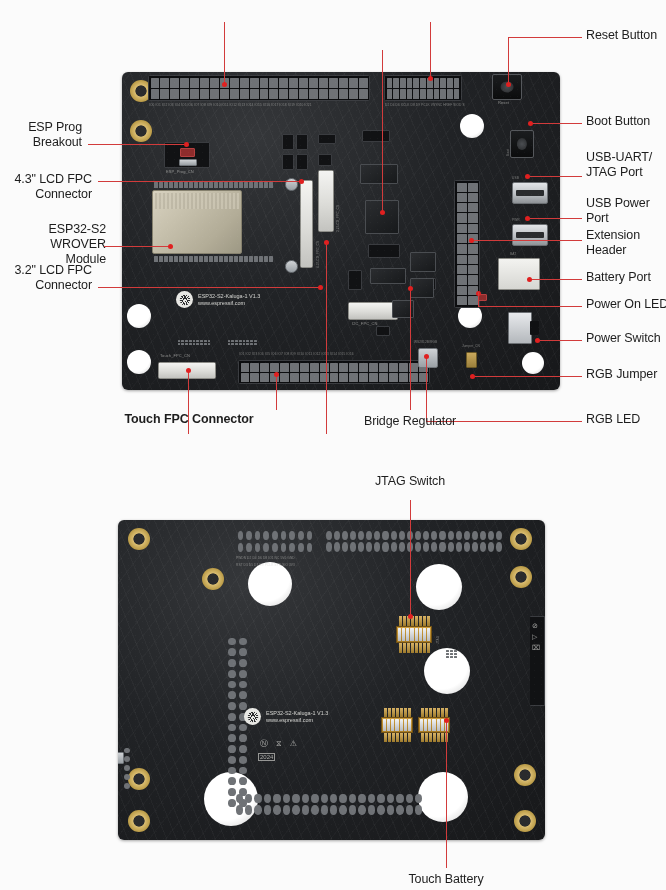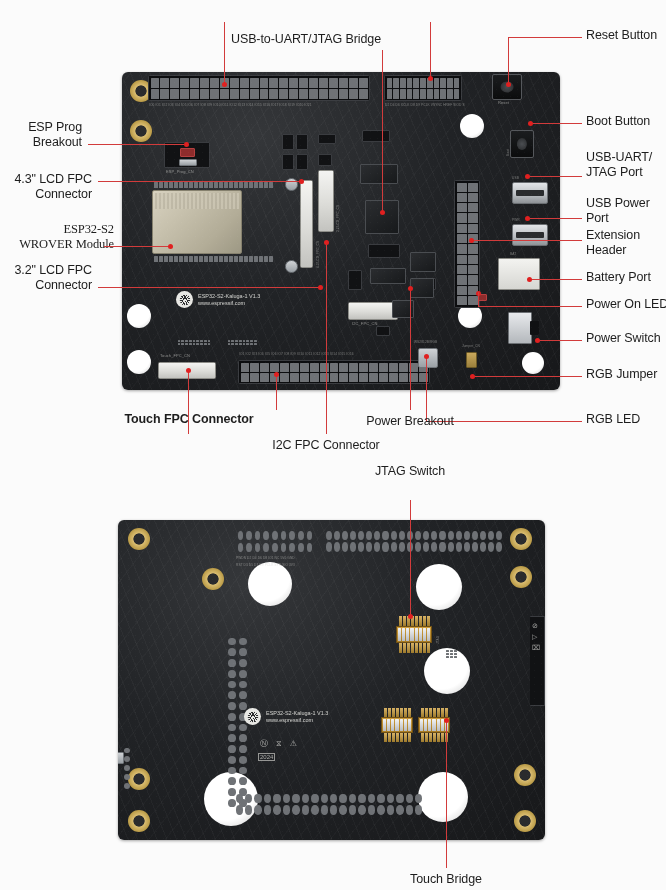--- a/index.html
+++ b/index.html
@@ -618,21 +618,20 @@
     <div class="chip gold" style="left:344px; top:280px; width:9px; height:14px;"></div>
     <div class="silk micro" style="left:340px; top:272px;">Jumper_CN</div>
   </div>
 
   <div class="lead v" style="left:224px; top:22px; height:62px;"></div>
   <div class="dot" style="left:222px; top:82px;"></div>
 
   <div class="lead v" style="left:430px; top:22px; height:56px;"></div>
   <div class="dot" style="left:428px; top:76px;"></div>
 
-  <div class="label c" style="left:166px; top:32px; width:280px;">USB-to-UART/JTAG Bridge</div>
   <div class="lead v" style="left:382px; top:50px; height:162px;"></div>
   <div class="dot" style="left:380px; top:210px;"></div>
 
   <div class="label l" style="left:586px; top:28px; width:90px;">Reset Button</div>
   <div class="lead h" style="left:508px; top:37px; width:74px;"></div>
   <div class="lead v" style="left:508px; top:37px; height:48px;"></div>
   <div class="dot" style="left:506px; top:82px;"></div>
 
   <div class="label l" style="left:586px; top:114px; width:90px;">Boot Button</div>
   <div class="lead h" style="left:531px; top:123px; width:51px;"></div>
@@ -678,42 +677,41 @@
   <div class="label r" style="left:0px; top:120px; width:82px;">ESP Prog
 Breakout</div>
   <div class="lead h" style="left:88px; top:144px; width:96px;"></div>
   <div class="dot" style="left:184px; top:142px;"></div>
 
   <div class="label r" style="left:0px; top:172px; width:92px;">4.3" LCD FPC
 Connector</div>
   <div class="lead h" style="left:98px; top:181px; width:203px;"></div>
   <div class="dot" style="left:299px; top:179px;"></div>
 
-  <div class="label r" style="left:16px; top:222px; width:98px;font-family:Liberation Serif, serif;">ESP32-S2
+  <div class="label r" style="left:8px; top:222px; width:98px;">ESP32-S2
 WROVER Module</div>
   <div class="lead h" style="left:104px; top:246px; width:64px;"></div>
   <div class="dot" style="left:168px; top:244px;"></div>
 
   <div class="label r" style="left:0px; top:263px; width:92px;">3.2" LCD FPC
 Connector</div>
   <div class="lead h" style="left:98px; top:287px; width:222px;"></div>
   <div class="dot" style="left:318px; top:285px;"></div>
 
   <div class="label c" style="left:100px; top:412px; width:178px;font-weight:bold;">Touch FPC Connector</div>
   <div class="lead v" style="left:188px; top:372px; height:62px;"></div>
   <div class="dot" style="left:186px; top:368px;"></div>
 
   <div class="lead v" style="left:276px; top:376px; height:34px;"></div>
   <div class="dot" style="left:274px; top:372px;"></div>
 
-  <div class="label c" style="left:228px; top:438px; width:196px;">I2C FPC Connector</div>
   <div class="lead v" style="left:326px; top:244px; height:190px;"></div>
   <div class="dot" style="left:324px; top:240px;"></div>
 
-  <div class="label c" style="left:330px; top:414px; width:160px;">Power Breakout</div>
+  <div class="label c" style="left:330px; top:414px; width:160px;">Bridge Regulator</div>
   <div class="lead v" style="left:410px; top:290px; height:120px;"></div>
   <div class="dot" style="left:408px; top:286px;"></div>
 
   <div class="board" style="left:118px; top:520px; width:427px; height:320px;">
     <div class="traces"></div>
 
     <div class="hole" style="left:10px;  top:8px;  width:22px; height:22px;"></div>
     <div class="hole" style="left:84px;  top:48px; width:22px; height:22px;"></div>
     <div class="hole" style="left:392px; top:8px;  width:22px; height:22px;"></div>
     <div class="hole" style="left:392px; top:46px; width:22px; height:22px;"></div>
@@ -1009,21 +1007,21 @@
     <div class="hdr" style="left:4px; top:226px; width:9px; height:44px; background:transparent; border:none;
                 grid-template-columns: 1fr; grid-template-rows: repeat(5,1fr); gap:3px;">
       <i style="border-radius:50%;"></i>
         <i style="border-radius:50%;"></i>
         <i style="border-radius:50%;"></i>
       <i style="border-radius:50%;"></i>
         <i style="border-radius:50%;"></i>
     </div>
   </div>
 
-  <div class="label c" style="left:330px; top:464px; width:160px;">JTAG Switch</div>
+  <div class="label c" style="left:330px; top:474px; width:160px;">JTAG Switch</div>
   <div class="lead v" style="left:410px; top:500px; height:116px;"></div>
   <div class="dot" style="left:408px; top:614px;"></div>
 
-  <div class="label c" style="left:366px; top:872px; width:160px;">Touch Bridge</div>
+  <div class="label c" style="left:366px; top:872px; width:160px;">Touch Battery</div>
   <div class="lead v" style="left:446px; top:722px; height:146px;"></div>
   <div class="dot" style="left:444px; top:718px;"></div>
 
 </div>
 
 </body></html>

